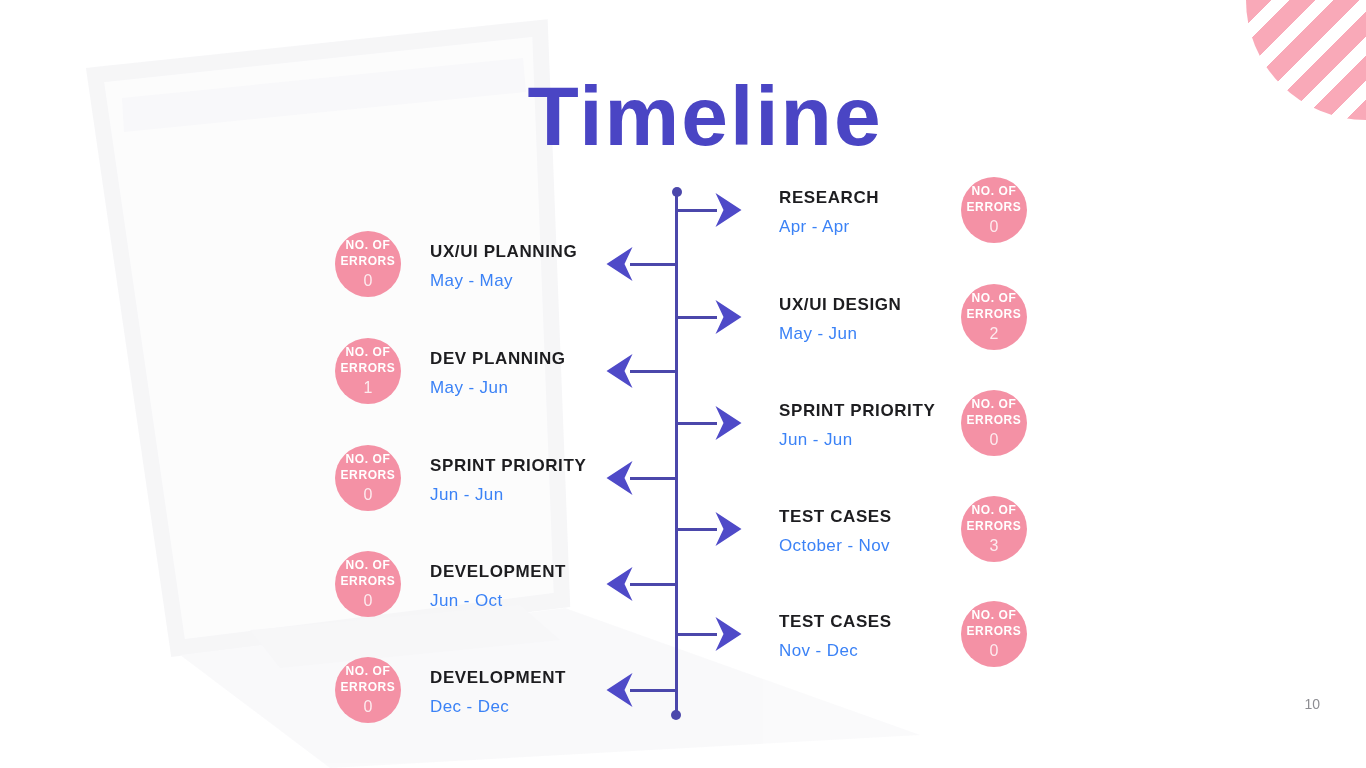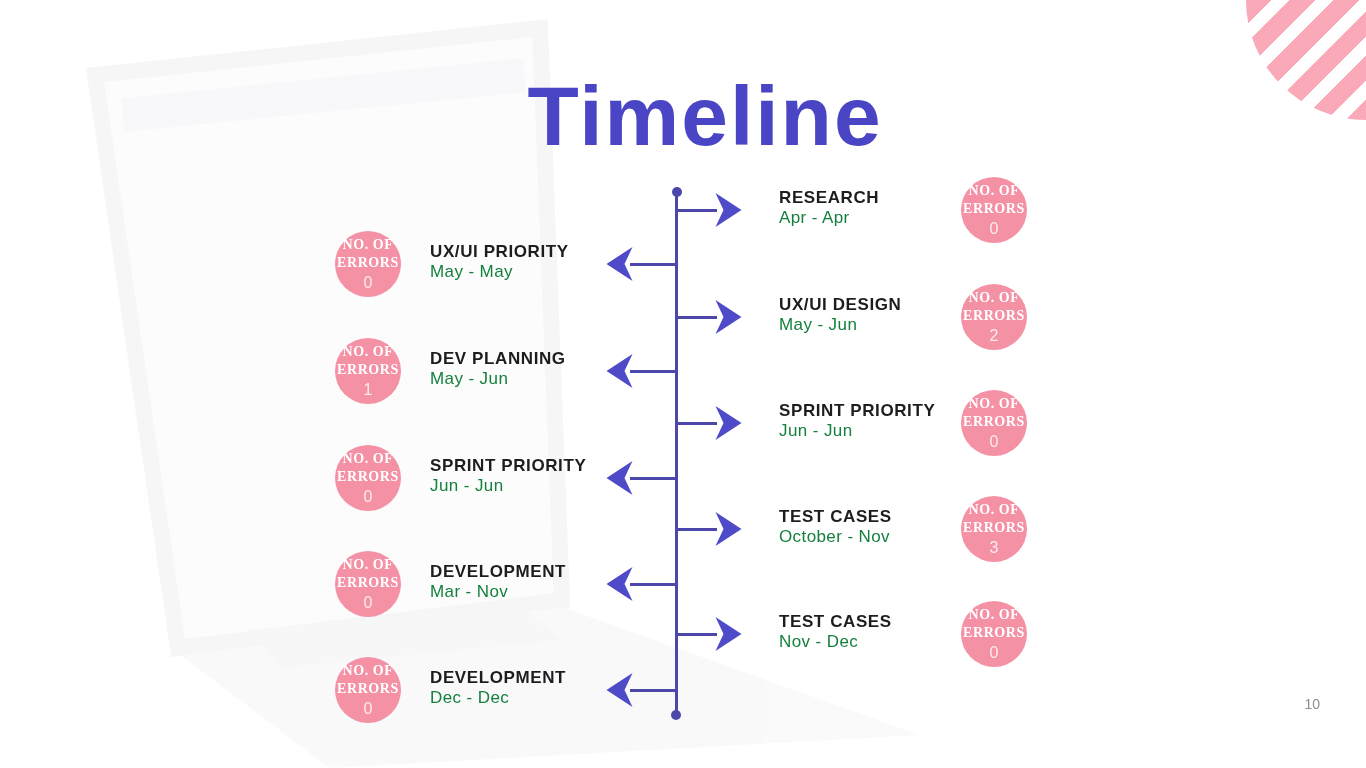--- a/index.html
+++ b/index.html
@@ -32,29 +32,29 @@
   .arrowhead{position:absolute;top:16px;width:27px;height:34px;}
   .row.left  .arrowhead{left:606px;}
   .row.right .arrowhead{left:715px;}
   .textblock{position:absolute;top:11px;}
   .row.left  .textblock{left:430px;}
   .row.right .textblock{left:779px;}
   .item-title{
     font-size:17px;font-weight:bold;color:#1d1d20;letter-spacing:0.6px;
     white-space:nowrap;
   }
-  .item-dates{font-size:17px;color:#15803d;margin-top:0;letter-spacing:0.4px;}
+  .item-dates{font-size:17px;color:#3b82f6;margin-top:9px;letter-spacing:0.4px;}
   .badge{
     position:absolute;top:0;width:66px;height:66px;border-radius:50%;
     background:#f491a5;color:#ffffff;display:flex;flex-direction:column;
     align-items:center;justify-content:center;text-align:center;
   }
   .row.left  .badge{left:335px;}
   .row.right .badge{left:961px;}
-  .badge-label{font-size:14px;font-weight:bold;letter-spacing:0.6px;line-height:1.3;font-family:Liberation Serif, serif;}
+  .badge-label{font-size:12px;font-weight:bold;letter-spacing:0.6px;line-height:1.3;}
   .badge-count{font-size:16px;margin-top:2px;color:rgba(255,255,255,0.82);}
   .page-number{
     position:absolute;right:46px;top:696px;font-size:14px;color:#8d8d92;
   }
 </style>
 </head>
 <body>
 
 <div class="slide">
 
@@ -93,21 +93,21 @@
   <div class="row left" style="top:231px">
     <div class="branch"></div>
     <svg class="arrowhead" viewBox="0 0 26 34">
         <polygon points="26,0 0,17 26,34 18,17" fill="#4f4ac8"></polygon>
       </svg>
     <div class="badge">
       <div class="badge-label"><span>NO. OF</span><br><span>ERRORS</span></div>
       <div class="badge-count">0</div>
     </div>
     <div class="textblock">
-      <div class="item-title">UX/UI PRIORITY</div>
+      <div class="item-title">UX/UI PLANNING</div>
       <div class="item-dates">May - May</div>
     </div>
   </div>
 
   <div class="row right" style="top:284px">
     <div class="branch"></div>
     <svg class="arrowhead" viewBox="0 0 26 34">
         <polygon points="0,0 26,17 0,34 8,17" fill="#4f4ac8"></polygon>
       </svg>
     <div class="textblock">
@@ -184,21 +184,21 @@
     <div class="branch"></div>
     <svg class="arrowhead" viewBox="0 0 26 34">
         <polygon points="26,0 0,17 26,34 18,17" fill="#4f4ac8"></polygon>
       </svg>
     <div class="badge">
       <div class="badge-label"><span>NO. OF</span><br><span>ERRORS</span></div>
       <div class="badge-count">0</div>
     </div>
     <div class="textblock">
       <div class="item-title">DEVELOPMENT</div>
-      <div class="item-dates">Mar - Nov</div>
+      <div class="item-dates">Jun - Oct</div>
     </div>
   </div>
 
   <div class="row right" style="top:601px">
     <div class="branch"></div>
     <svg class="arrowhead" viewBox="0 0 26 34">
         <polygon points="0,0 26,17 0,34 8,17" fill="#4f4ac8"></polygon>
       </svg>
     <div class="textblock">
       <div class="item-title">TEST CASES</div>

